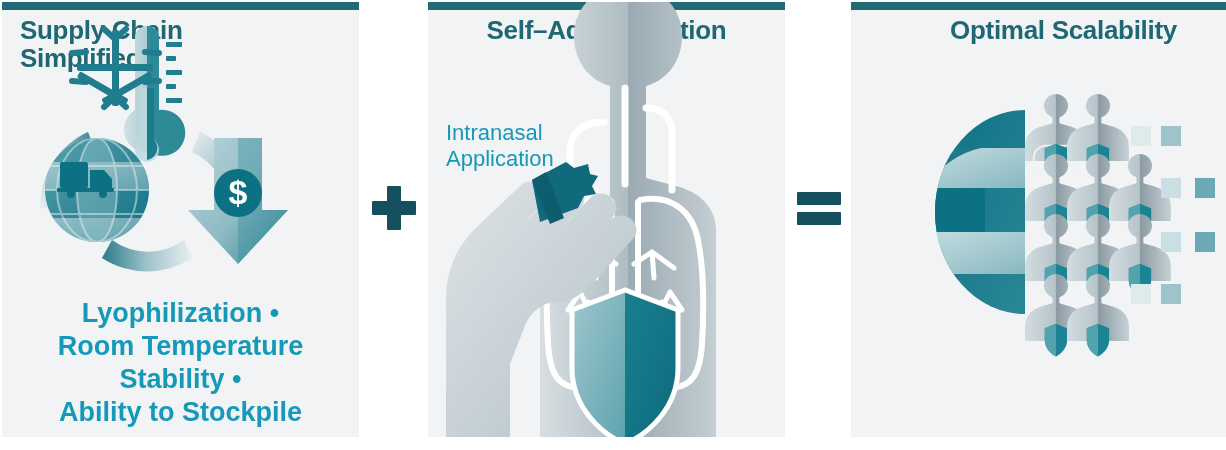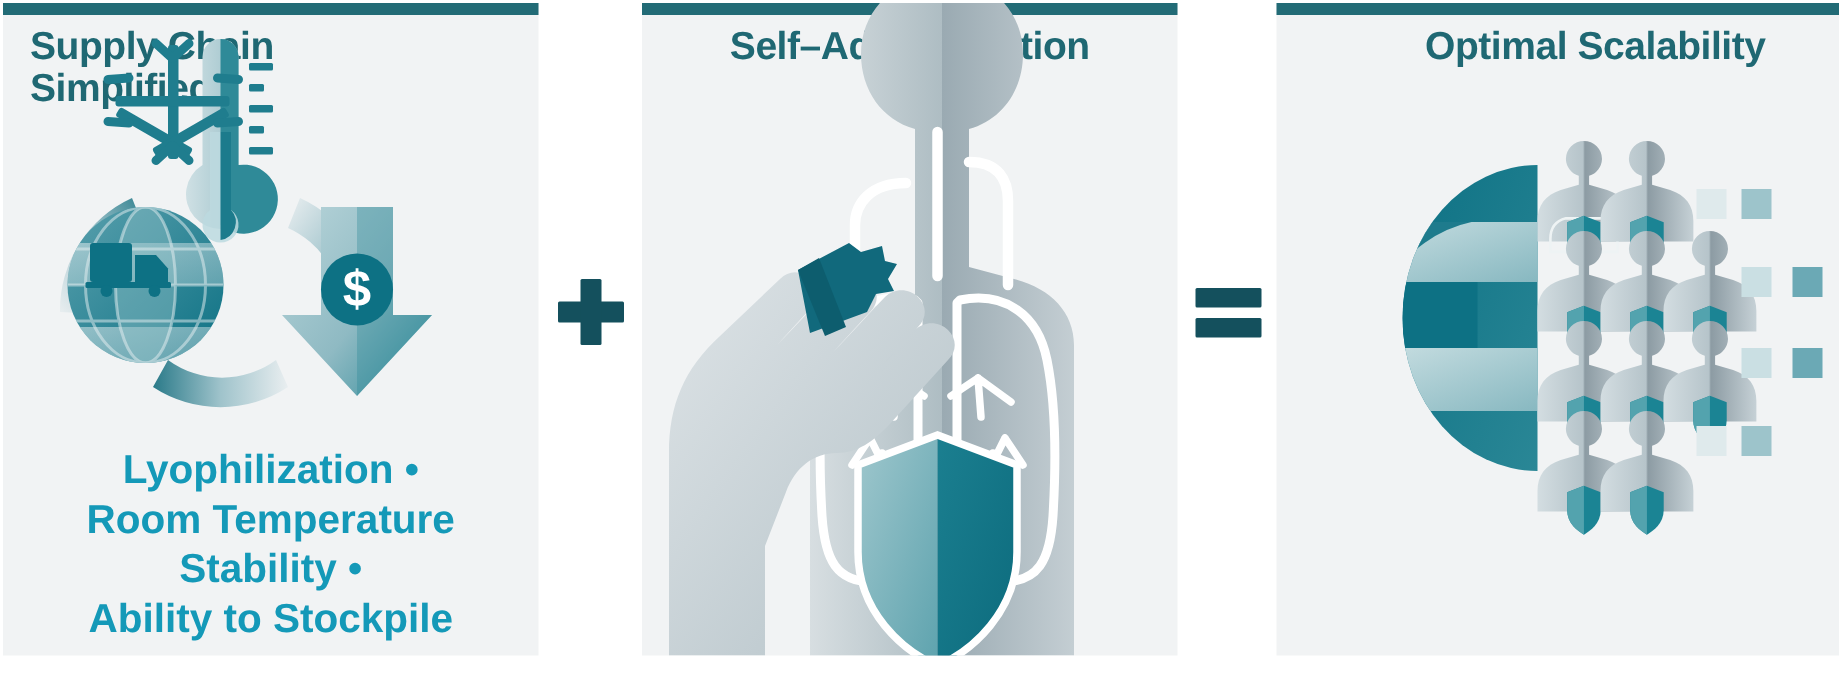--- a/index.html
+++ b/index.html
@@ -215,20 +215,22 @@
   <div class="operator op-plus">
     <span class="op-bar" style="left:0;top:15px;width:44px;height:14px;"></span>
     <span class="op-bar" style="left:15px;top:0;width:14px;height:44px;"></span>
   </div>
 
   <div class="panel panel-2">
     <div class="topbar"></div>
 
     <div class="panel-title">Self–Administration</div>
 
+    <div class="side-label">Intranasal
+Application</div>
 
     <svg class="artwork" viewBox="0 0 357 435">
       <defs>
         <linearGradient id="bodyL" x1="0" y1="0" x2="1" y2="0">
           <stop offset="0%" stop-color="#d7dee1"></stop>
           <stop offset="100%" stop-color="#aebdc3"></stop>
         </linearGradient>
         <linearGradient id="bodyR" x1="0" y1="0" x2="1" y2="0">
           <stop offset="0%" stop-color="#9aaab2"></stop>
           <stop offset="100%" stop-color="#c4ced3"></stop>

